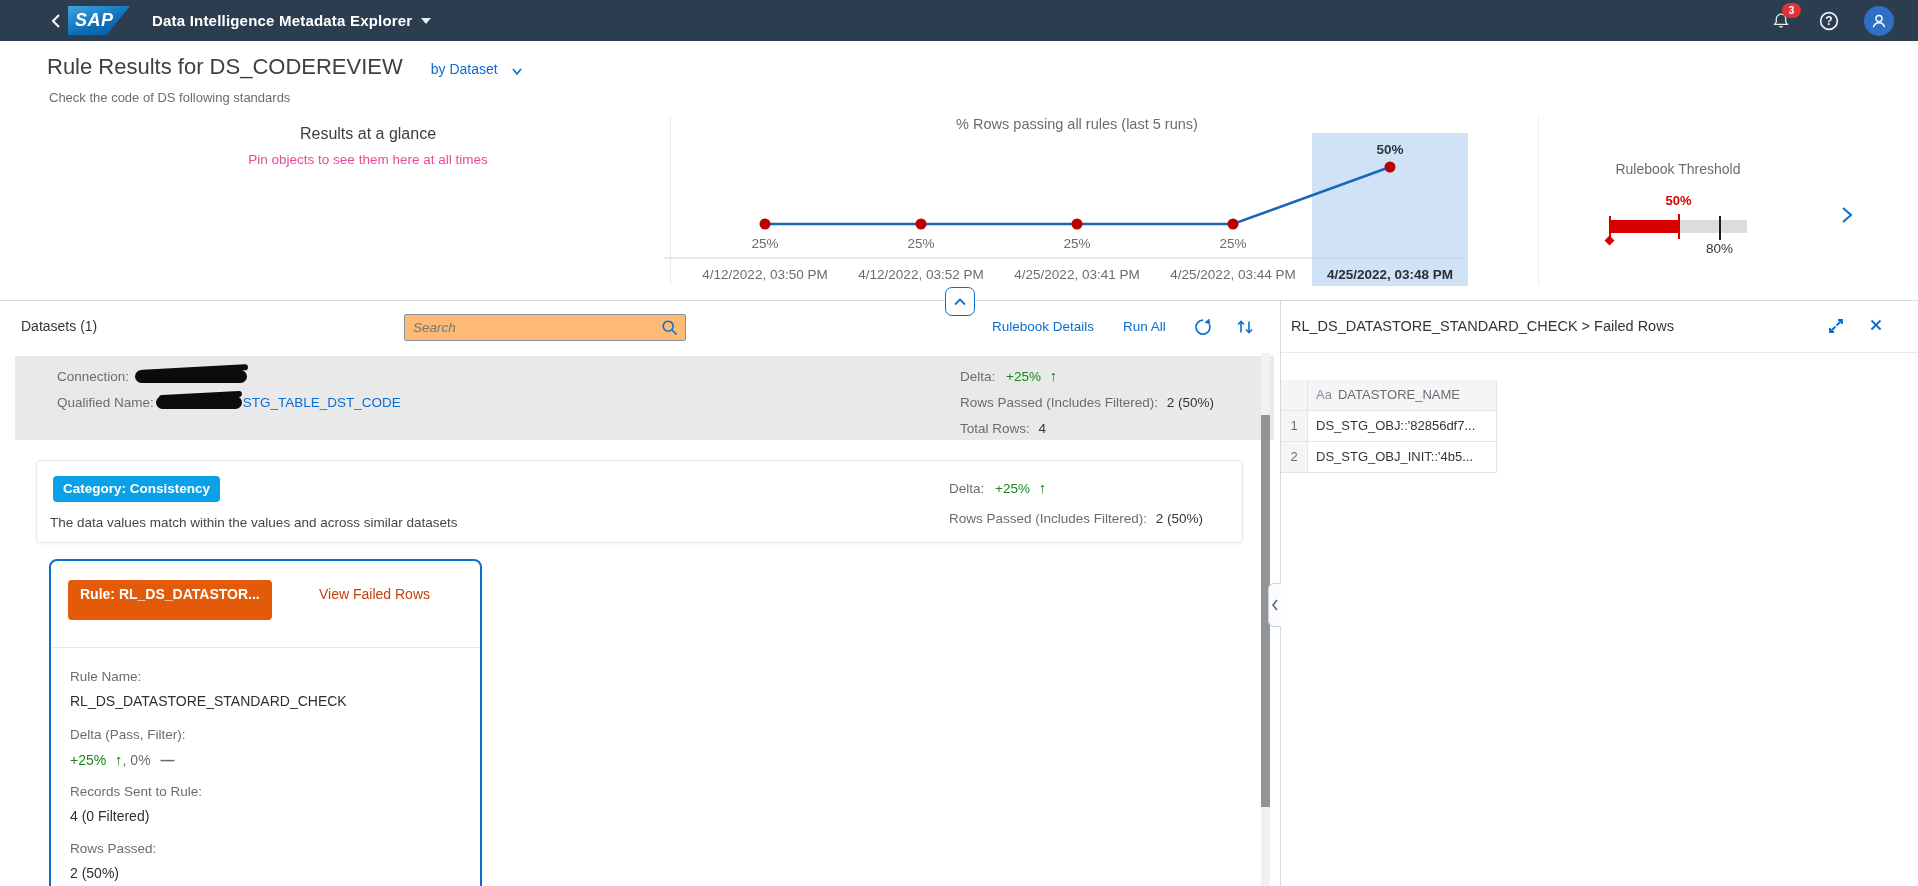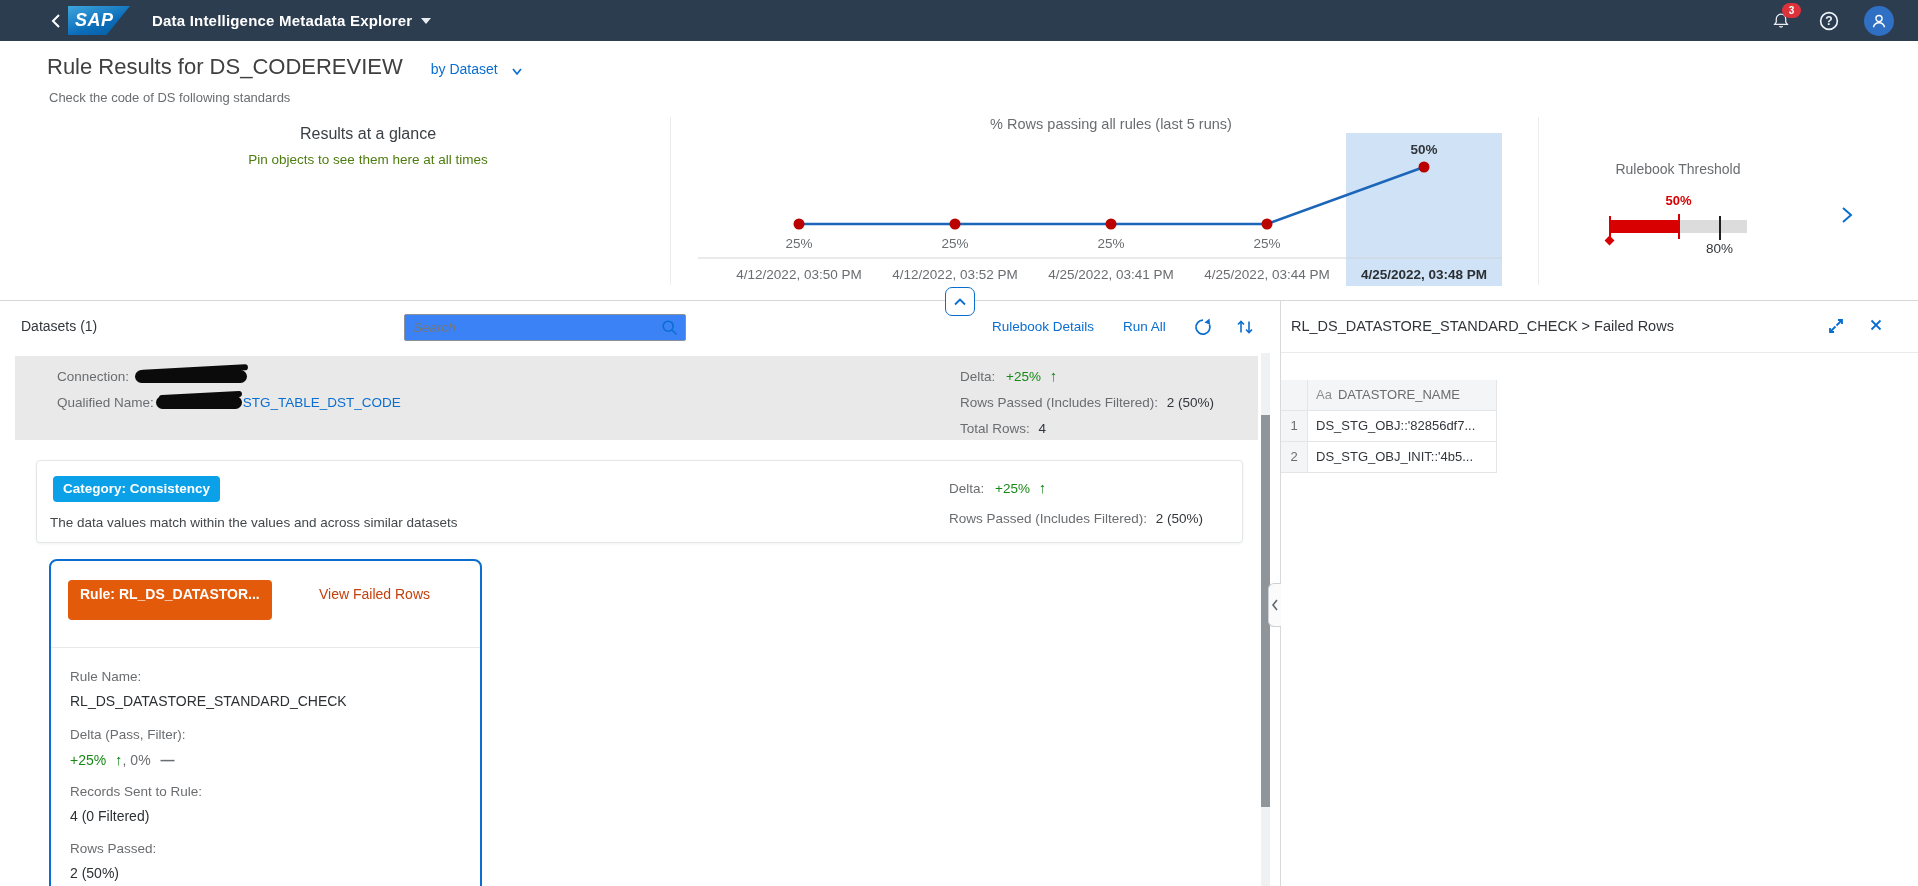--- a/index.html
+++ b/index.html
@@ -26,56 +26,56 @@
   
   .title-row{position:absolute;left:47px;top:54px;display:flex;align-items:baseline;}
   .page-title{font-size:22px;color:#404040;}
   .view-by{margin-left:28px;font-size:14px;color:#0a6ed1;cursor:pointer;}
   .view-by-caret{margin-left:12px;align-self:center;margin-top:8px;}
   .page-subtitle{position:absolute;left:49px;top:90px;font-size:13px;color:#6a6d70;}
   
   .overview{position:absolute;top:115px;left:0;width:1918px;height:186px;}
   .glance{position:absolute;left:118px;top:10px;width:500px;text-align:center;}
   .glance-title{font-size:16px;color:#3a3f44;}
-  .glance-hint{margin-top:9px;font-size:13.5px;color:#4d7c0f;}
+  .glance-hint{margin-top:9px;font-size:13.5px;color:#ec4899;}
   .vdiv{position:absolute;top:2px;height:168px;width:1px;background:#ececec;}
   .vdiv1{left:670px;} .vdiv2{left:1538px;}
-  .chart-wrap{position:absolute;left:690px;top:0;width:848px;height:180px;cursor:pointer;}
+  .chart-wrap{position:absolute;left:656px;top:0;width:848px;height:180px;cursor:pointer;}
   
   .threshold{position:absolute;left:1538px;top:0;width:328px;height:186px;}
   .th-title{position:absolute;left:0;top:46px;width:280px;text-align:center;font-size:14px;color:#6a6d70;}
   .gauge-track{position:absolute;left:72px;top:105px;width:137px;height:13px;background:#dcdcdc;}
   .gauge-fill{height:100%;background:#d80000;}
   .gauge-left-tick{position:absolute;left:71px;top:101px;width:2px;height:21px;background:#d80000;}
   .gauge-diamond{position:absolute;left:68px;top:122px;width:7px;height:7px;background:#d80000;transform:rotate(45deg);}
   .gauge-value-tick{position:absolute;top:99px;width:2px;height:25px;background:#d80000;}
   .gauge-value-label{position:absolute;top:78px;width:60px;text-align:center;color:#d80000;font-weight:bold;font-size:13px;}
   .gauge-tick-80{position:absolute;top:101px;width:2px;height:24px;background:#1d2023;}
   .gauge-tick-label{position:absolute;top:126px;width:60px;text-align:center;color:#32363a;font-size:13.5px;}
   .th-expand{position:absolute;left:300px;top:88px;width:24px;height:26px;cursor:pointer;}
   
   .hdiv{position:absolute;top:300px;left:0;width:1918px;height:1px;background:#d5d9dc;}
   .collapse-btn{position:absolute;left:945px;top:287px;width:28px;height:27px;background:#fff;border:1px solid #0a6ed1;
                 border-radius:7px;display:flex;align-items:center;justify-content:center;cursor:pointer;z-index:5;}
   
   .toolbar{position:absolute;top:301px;left:0;width:1280px;height:52px;background:#fff;}
   .datasets-label{position:absolute;left:21px;top:17px;font-size:14px;color:#32363a;}
   .search-box{position:absolute;left:404px;top:13px;width:282px;height:27px;border:1px solid #89919a;border-radius:2px;
-              background:#3b82f6;box-sizing:border-box;}
+              background:#fdba74;box-sizing:border-box;}
   .search-box input{width:100%;height:100%;border:0;outline:none;padding:0 30px 0 8px;font-size:13.5px;
                     font-family:inherit;color:#32363a;background:transparent;box-sizing:border-box;}
   .search-box input::placeholder{font-style:italic;color:#74777a;}
   .search-icon{position:absolute;right:6px;top:4px;}
   .tb-link{position:absolute;top:18px;font-size:13.5px;color:#0a6ed1;cursor:pointer;white-space:nowrap;}
   .rulebook-details{left:992px;} .run-all{left:1123px;}
   .icon-btn{position:absolute;top:15px;width:22px;height:22px;cursor:pointer;}
   .refresh-btn{left:1192px;} .sort-btn{left:1234px;}
   
   .main{position:absolute;top:353px;left:0;width:1261px;height:533px;background:#fff;}
-  .ds-gray{position:absolute;left:15px;top:3px;width:1243px;height:84px;background:#e9e9e9;}
+  .ds-gray{position:absolute;left:15px;top:3px;width:1243px;height:84px;background:#e9e9e9;padding-left:16px;}
   .ds-line{position:absolute;left:42px;font-size:13.5px;color:#55595c;white-space:nowrap;}
   .conn-line{top:13px;} .qual-line{top:39px;}
   .scribble{display:inline-block;height:13px;background:#0b0b0c;border-radius:7px;vertical-align:-2px;position:relative;}
   .scribble::after{content:"";position:absolute;left:4%;top:-3px;width:96%;height:6px;background:#0b0b0c;
                    transform:rotate(-3deg);border-radius:3px;}
   .s1{width:112px;margin-left:6px;}
   .s2{width:86px;margin-left:2px;margin-right:1px;}
   .qual-link{color:#0a6ed1;cursor:pointer;}
   .ds-right{position:absolute;left:945px;top:7px;font-size:13.5px;white-space:nowrap;}
   .ds-right .row{height:26.5px;line-height:26.5px;}

